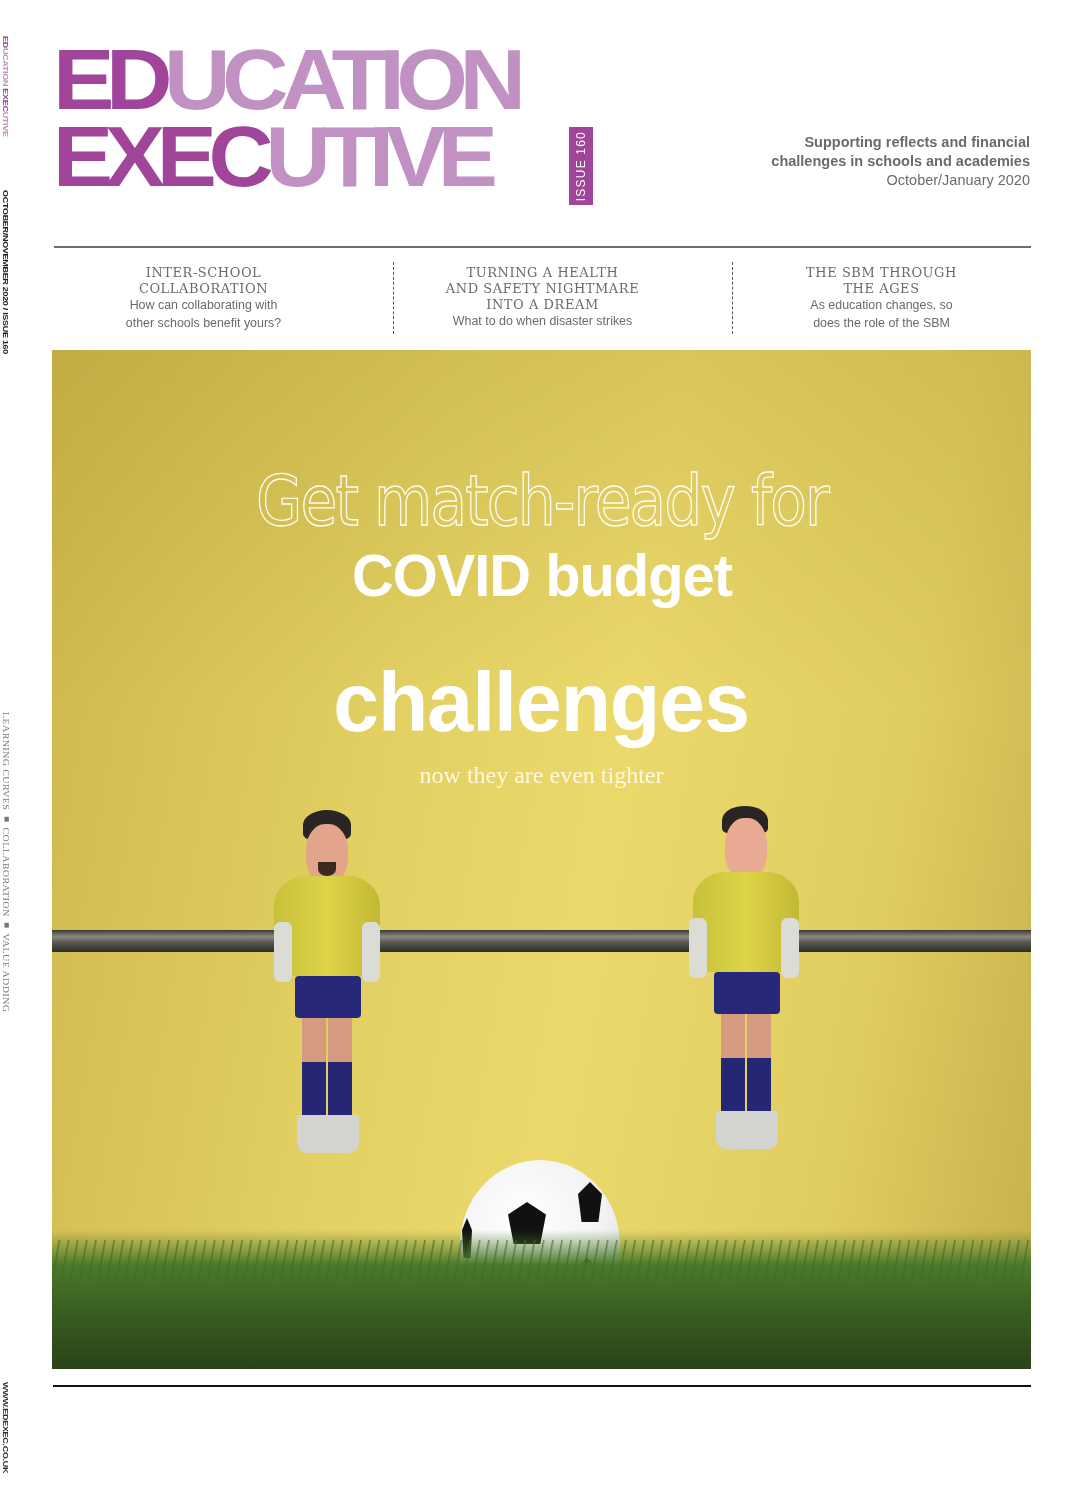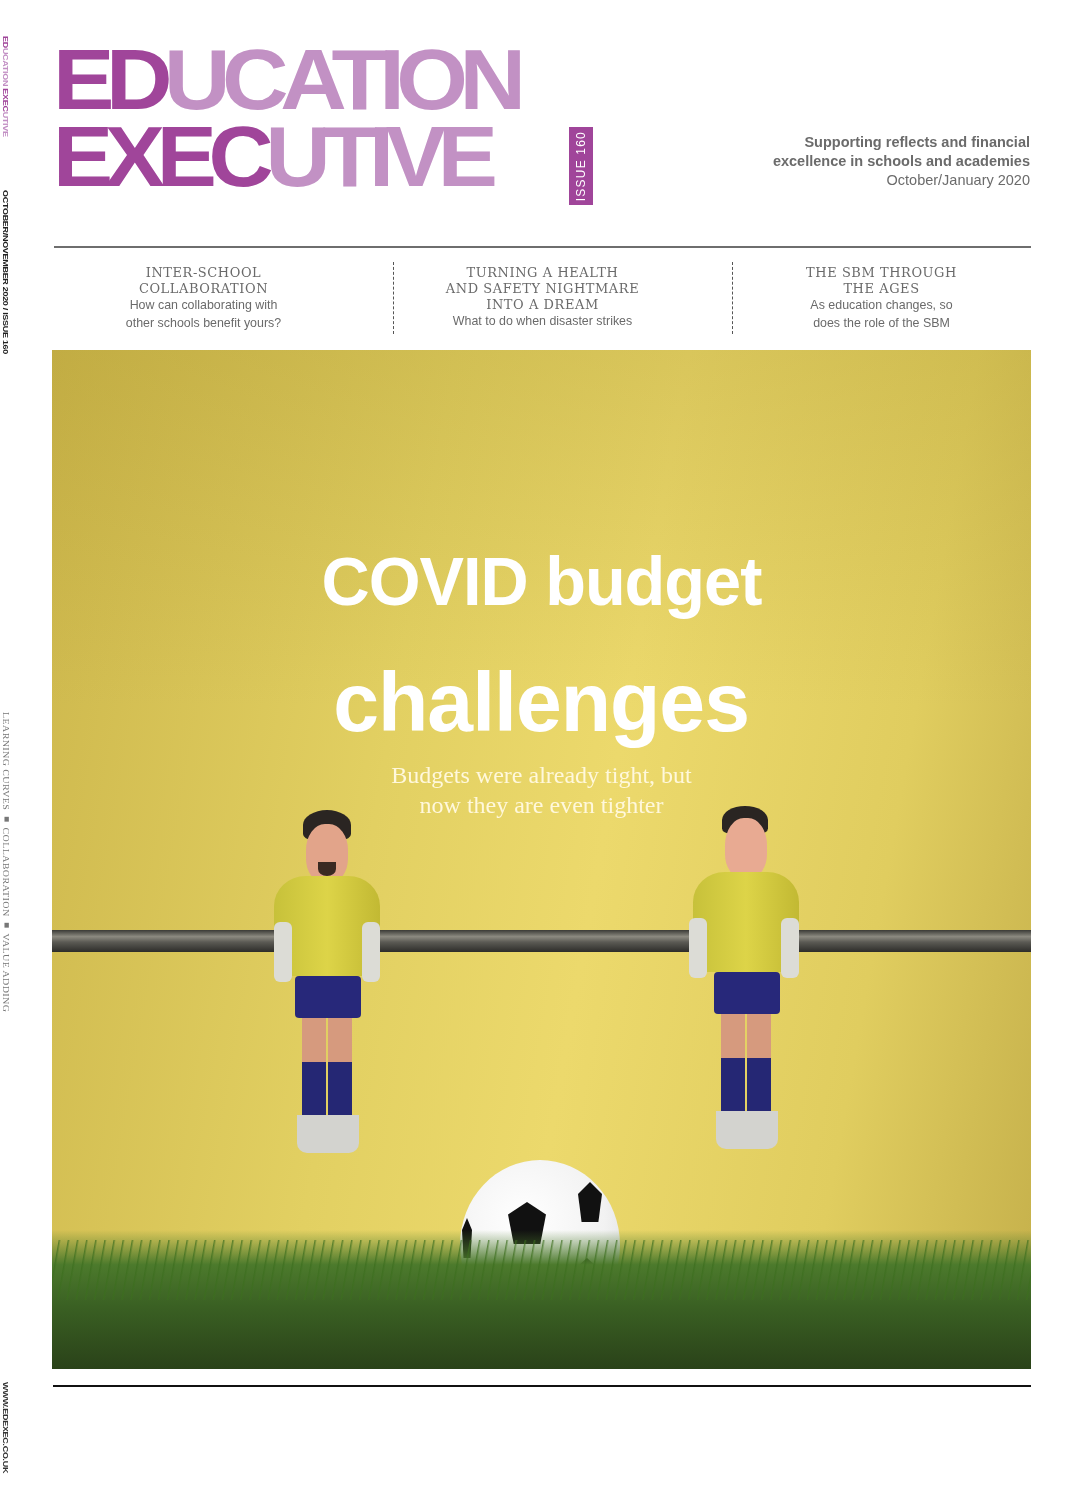--- a/index.html
+++ b/index.html
@@ -74,21 +74,21 @@
       background: linear-gradient(180deg, rgba(160,140,40,0.25) 0%, rgba(0,0,0,0) 35%, rgba(0,0,0,0) 80%);
     }
     .headline { position: absolute; left: 0; width: 100%; text-align: center; color: #ffffff; }
     .headline-light {
       top: 110px; font-family: "DejaVu Sans", sans-serif; font-weight: 200; font-size: 70px;
       letter-spacing: -2px; color: #fffbe6; -webkit-text-stroke: 0px;
       font-stretch: condensed;
     }
     .headline-light span { display: inline-block; transform: scaleX(0.95); font-weight: normal; opacity: 0.95;
       color: transparent; -webkit-text-stroke: 1.3px #ffffff; }
-    .headline-bold1 { top: 192px; font-family: "Liberation Sans", sans-serif; font-weight: bold; font-size: 68px; letter-spacing: -1px; }
+    .headline-bold1 { top: 192px; font-family: "Liberation Sans", sans-serif; font-weight: bold; font-size: 59px; letter-spacing: -1px; }
     .headline-bold2 { top: 304px; font-family: "Liberation Sans", sans-serif; font-weight: bold; font-size: 84px; letter-spacing: -1px; }
     .headline-bold1 span, .headline-bold2 span { display: inline-block; transform: scaleX(0.98); }
     .subhead {
       top: 410px; font-family: "Liberation Serif", serif; font-size: 24px; line-height: 30px; color: #fff8dc;
     }
 
     
     .rod {
       position: absolute; left: 0; top: 580px; width: 100%; height: 22px;
       background: linear-gradient(180deg, #3a3a36 0%, #8c8a80 30%, #5b5a54 55%, #2d2d2a 100%);
@@ -140,21 +140,21 @@
   <div class="logo-row logo-row2">
     <span class="dark">EXEC</span><span class="light">UTIVE</span>
   </div>
 </div>
 <div class="issue-tab">
   <span>ISSUE 160</span>
 </div>
 
 <div class="tagline">
   <span class="t-bold">Supporting reflects and financial</span>
-  <span class="t-bold">excellence in schools and academies</span>
+  <span class="t-bold">challenges in schools and academies</span>
   <span class="t-date">October/January 2020</span>
 </div>
 
 <div class="rule-top"></div>
 
 <div class="teasers">
   <div class="teaser">
     <span class="teaser-title">INTER-SCHOOL</span>
     <span class="teaser-title">COLLABORATION</span>
     <span class="teaser-desc">How can collaborating with</span>
@@ -211,25 +211,27 @@
   <div class="ball">
     <div class="ball-patch" style="left:48px; top:42px; width:38px; height:42px;"></div>
     <div class="ball-patch" style="left:118px; top:22px; width:24px; height:40px;"></div>
     <div class="ball-patch" style="left:112px; top:98px; width:30px; height:44px;"></div>
     <div class="ball-patch" style="left:2px; top:58px; width:10px; height:40px;"></div>
   </div>
 
   <div class="grass"></div>
   <div class="grass-blades"></div>
 
+  <div class="headline headline-light">
+    <span>Get match-ready for</span>
+  </div>
   <div class="headline headline-bold1">
     <span>COVID budget</span>
   </div>
   <div class="headline headline-bold2">
     <span>challenges</span>
   </div>
   <div class="headline subhead">
-    <div>Budgets were already tight, but</div>
     <div>now they are even tighter</div>
   </div>
 </div>
 
 <div class="rule-bottom"></div>
 
 </body></html>

